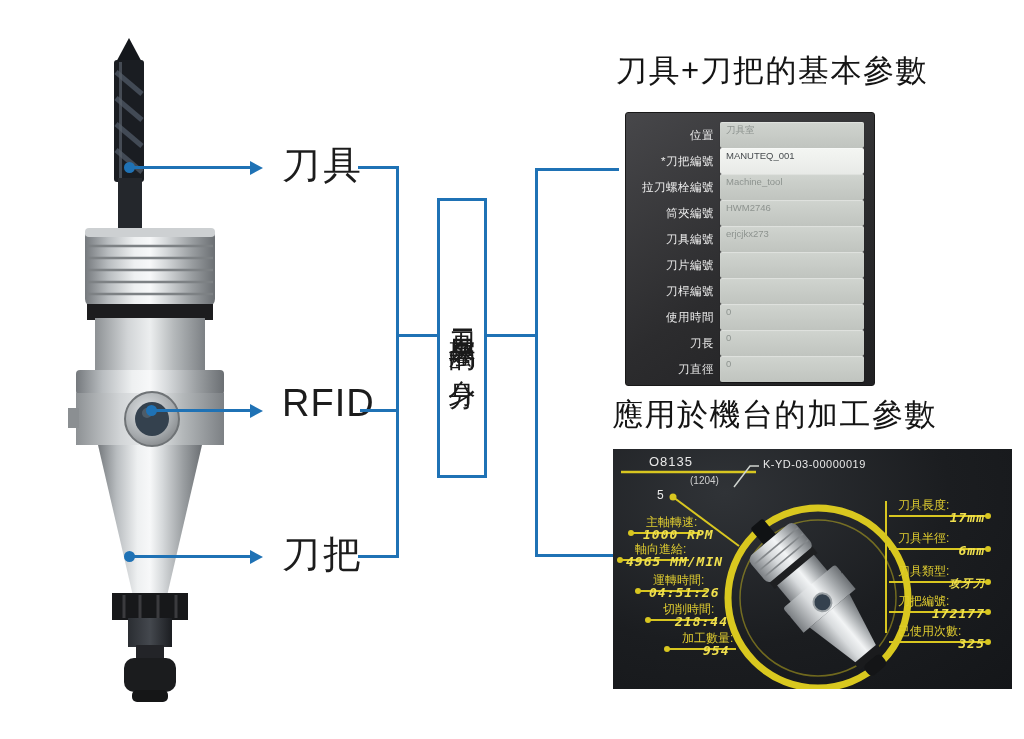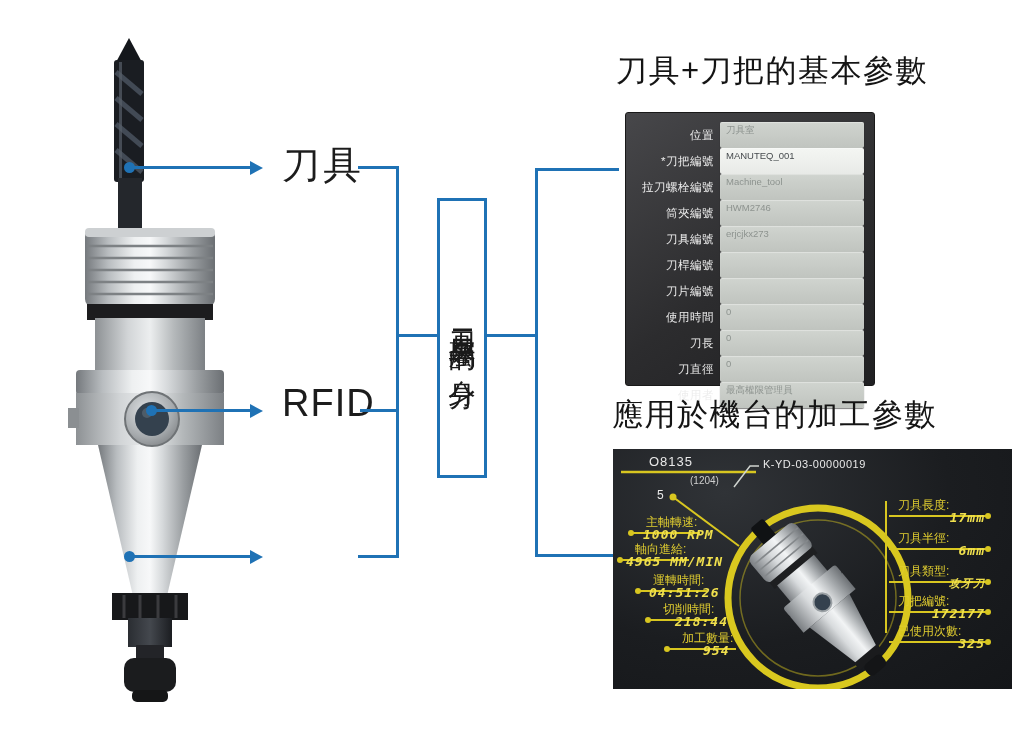--- a/index.html
+++ b/index.html
@@ -139,20 +139,21 @@
   <div class="lbl" style="left:282px;top:146px;">刀具</div>
 
   <div class="dot" style="left:146px;top:405px;"></div>
   <div class="h" style="left:151px;top:409px;width:101px;"></div>
   <div class="arr" style="left:250px;top:404px;"></div>
   <div class="lbl" style="left:282px;top:384px;letter-spacing:1px;">RFID</div>
 
   <div class="dot" style="left:124px;top:551px;"></div>
   <div class="h" style="left:129px;top:555px;width:123px;"></div>
   <div class="arr" style="left:250px;top:550px;"></div>
+  <div class="lbl" style="left:282px;top:535px;">刀把</div>
 
   <div class="h" style="left:358px;top:166px;width:41px;"></div>
   <div class="h" style="left:360px;top:409px;width:39px;"></div>
   <div class="h" style="left:358px;top:555px;width:41px;"></div>
   <div class="v" style="left:396px;top:166px;height:392px;"></div>
   <div class="h" style="left:396px;top:334px;width:41px;"></div>
 
   <div class="idbox">
     <span>刀具專屬的ID身分</span>
   </div>
@@ -179,42 +180,38 @@
       </div>
     <div class="frow">
         <div class="flab">筒夾編號</div>
         <div class="ffield f-gray">HWM2746</div>
       </div>
     <div class="frow">
         <div class="flab">刀具編號</div>
         <div class="ffield f-gray">erjcjkx273</div>
       </div>
     <div class="frow">
+        <div class="flab">刀片編號</div>
+        <div class="ffield f-gray"></div>
+      </div>
+    <div class="frow">
         <div class="flab">刀桿編號</div>
         <div class="ffield f-gray"></div>
       </div>
     <div class="frow">
-        <div class="flab">刀片編號</div>
-        <div class="ffield f-gray"></div>
-      </div>
-    <div class="frow">
         <div class="flab">使用時間</div>
         <div class="ffield f-gray">0</div>
       </div>
     <div class="frow">
         <div class="flab">刀長</div>
         <div class="ffield f-gray">0</div>
       </div>
     <div class="frow">
         <div class="flab">刀直徑</div>
         <div class="ffield f-gray">0</div>
-      </div>
-    <div class="frow">
-        <div class="flab">使用者</div>
-        <div class="ffield f-gray">最高權限管理員</div>
       </div>
   </div>
 
   <div class="title" style="left:612px;top:394px;">應用於機台的加工參數</div>
 
   <div class="panel2">
 
     <svg width="399" height="240" viewBox="0 0 399 240">
       <defs>
         <linearGradient id="mmet" x1="0" y1="0" x2="1" y2="0">

